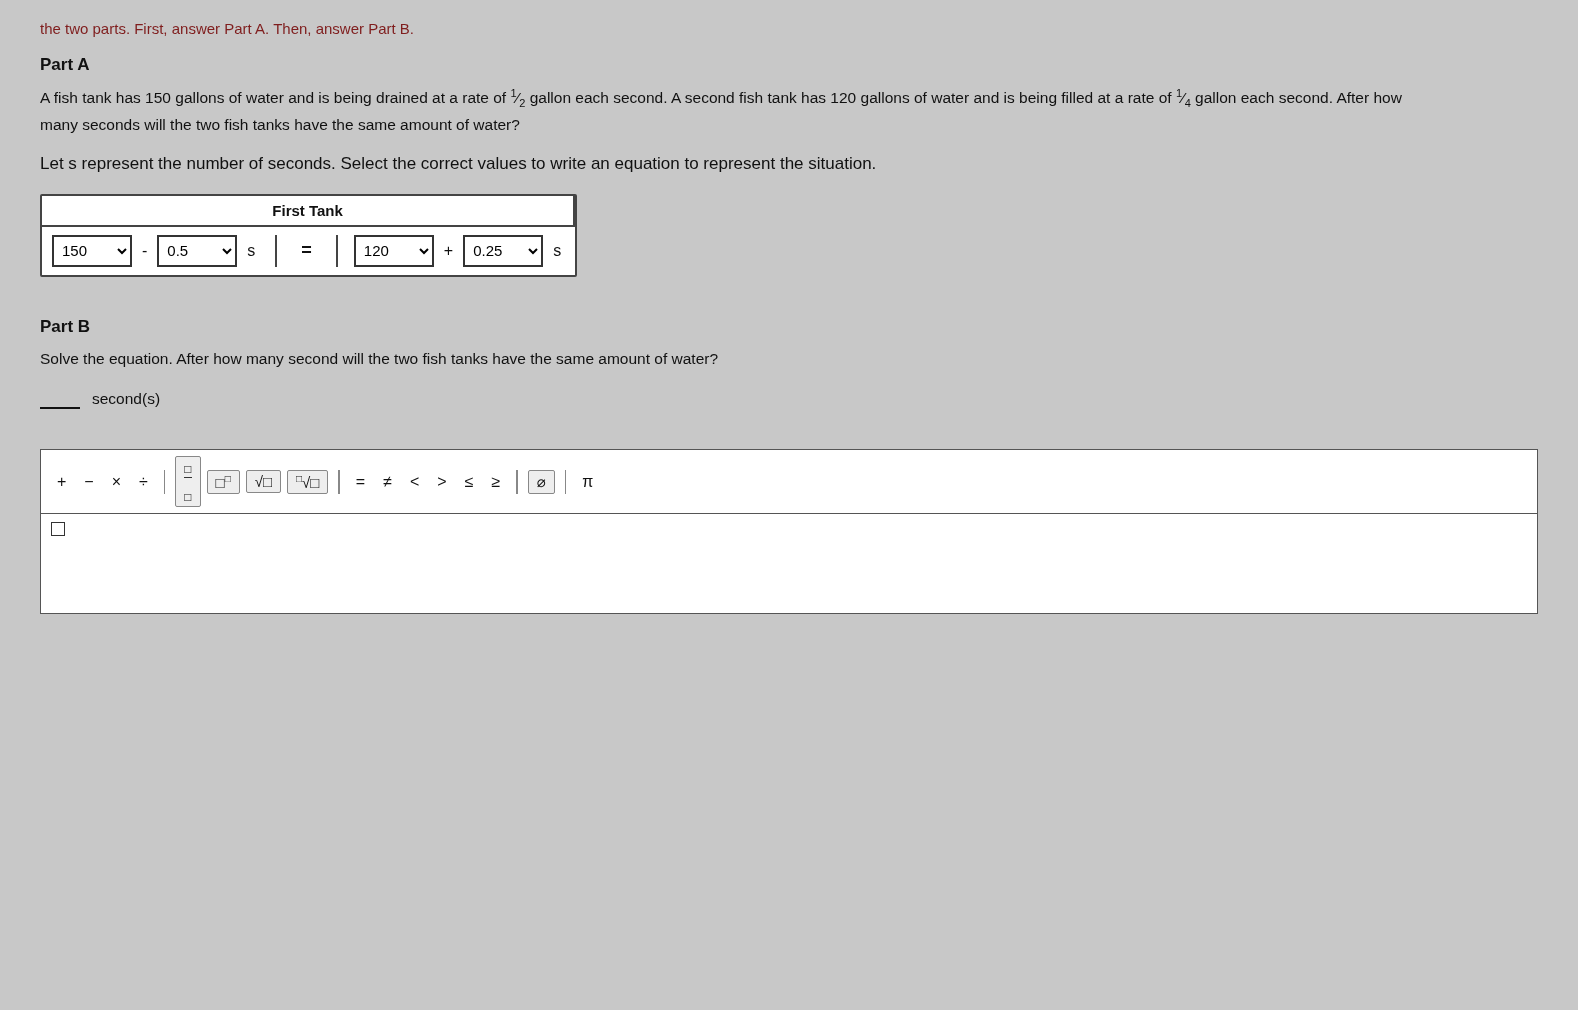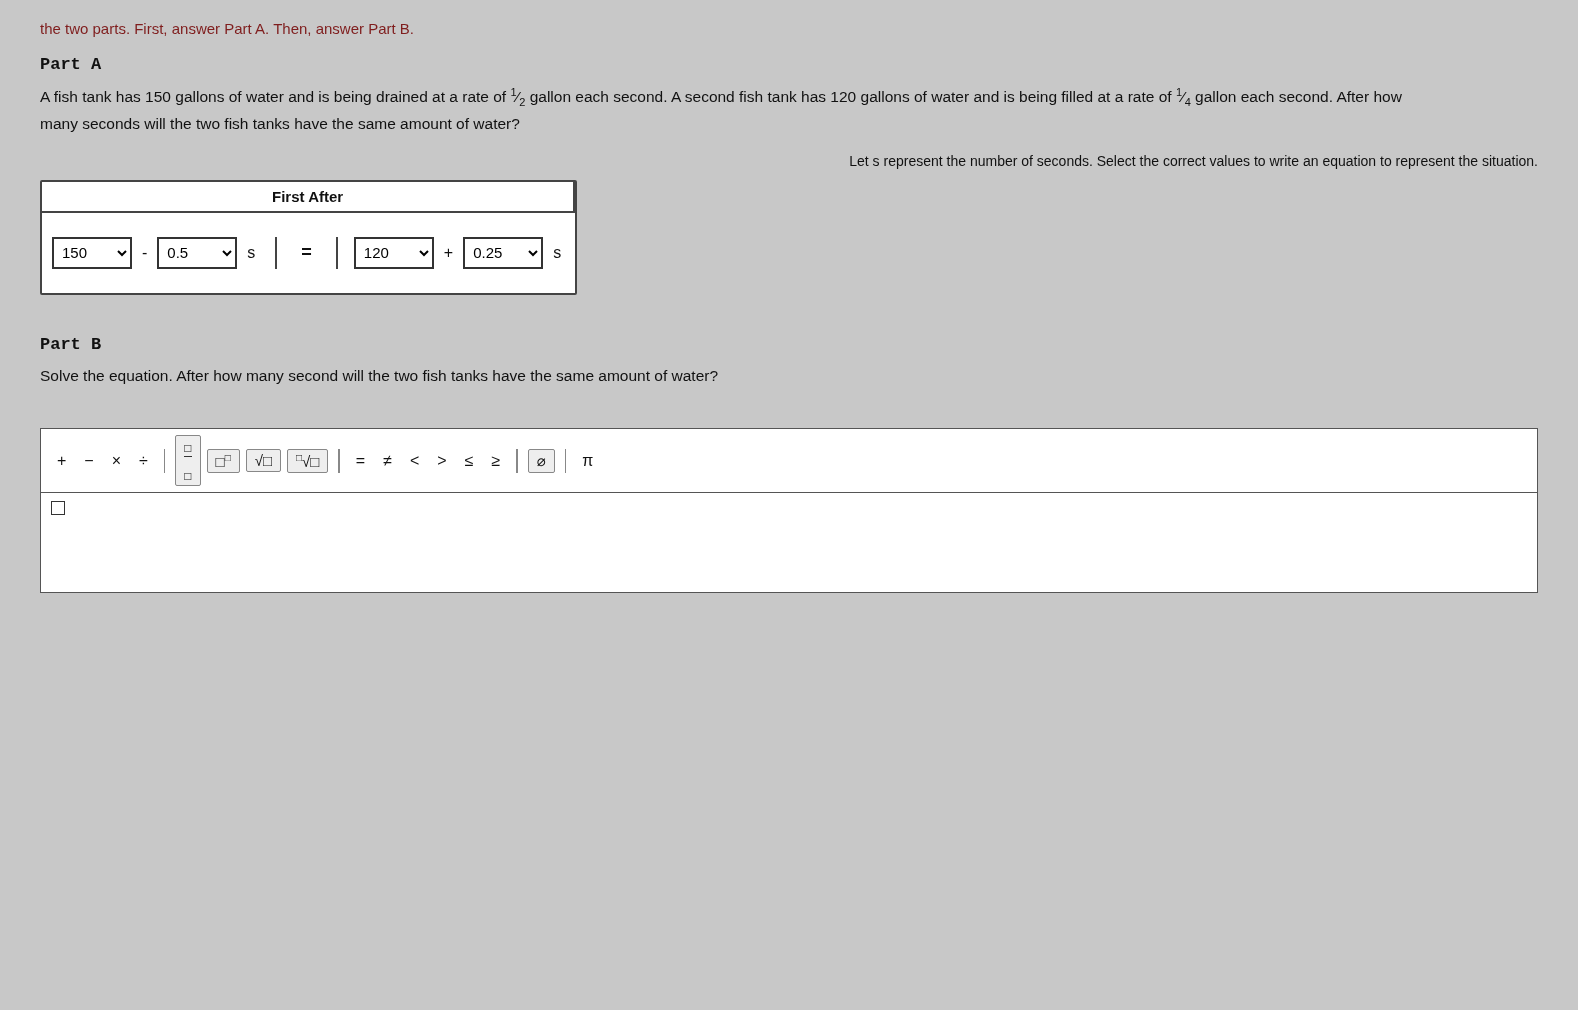--- a/index.html
+++ b/index.html
@@ -14,32 +14,30 @@
     }
     .top-nav {
       font-size: 15px;
       color: #7f1d1d;
       margin-bottom: 18px;
     }
     .part-label {
       font-weight: bold;
       font-size: 17px;
       margin-bottom: 10px;
-      font-family: Liberation Mono, monospace;
     }
     .problem-text {
       font-size: 15.5px;
       line-height: 1.6;
       margin-bottom: 16px;
       max-width: 1400px;
     }
     .instruction-text {
-      font-size: 14px;
-      margin-bottom: 11px;
-      text-align: right;
+      font-size: 17px;
+      margin-bottom: 20px;
     }
     
     .equation-table {
       border: 2px solid #444;
       border-radius: 2px;
       display: inline-flex;
       flex-direction: column;
       background: #fff;
       margin-bottom: 40px;
     }
@@ -54,21 +52,21 @@
       padding: 6px 30px;
       flex: 1;
     }
     .eq-header-divider {
       width: 2px;
       background: #444;
     }
     .eq-body-row {
       display: flex;
       align-items: center;
-      padding: 24px 10px;
+      padding: 8px 10px;
       gap: 6px;
     }
     .eq-divider-vert {
       width: 2px;
       background: #444;
       align-self: stretch;
       margin: 0 10px;
     }
     .eq-select {
       border: 2px solid #333;
@@ -174,21 +172,21 @@
   <div class="problem-text">
     A fish tank has 150 gallons of water and is being drained at a rate of <sup>1</sup>⁄<sub>2</sub> gallon each second. A second fish tank has 120 gallons of water and is being filled at a rate of <sup>1</sup>⁄<sub>4</sub> gallon each second. After how many seconds will the two fish tanks have the same amount of water?
   </div>
 
   <div class="instruction-text">Let s represent the number of seconds. Select the correct values to write an equation to represent the situation.</div>
 
   
   <div class="equation-table">
 
     <div class="eq-header-row">
-      <div class="eq-header-cell">First After</div>
+      <div class="eq-header-cell">First Tank</div>
       <div class="eq-header-divider"></div>
     </div>
 
     <div class="eq-body-row">
 
       <select class="eq-select">
         <option>150</option>
         <option>120</option>
         <option>0.5</option>
         <option>0.25</option>
@@ -222,20 +220,24 @@
       <span class="eq-text">s</span>
     </div>
   </div>
 </div>
 
 <div class="part-b-section">
   <div class="part-label">Part B</div>
 
   <div class="problem-text">Solve the equation. After how many second will the two fish tanks have the same amount of water?</div>
 
+  <div class="answer-line">
+    <span class="answer-underline">&nbsp;</span>
+    <span>second(s)</span>
+  </div>
 </div>
 
 <div class="math-toolbar">
   <button class="math-btn">+</button>
   <button class="math-btn">−</button>
   <button class="math-btn">×</button>
   <button class="math-btn">÷</button>
 
   <div class="math-separator"></div>
 

